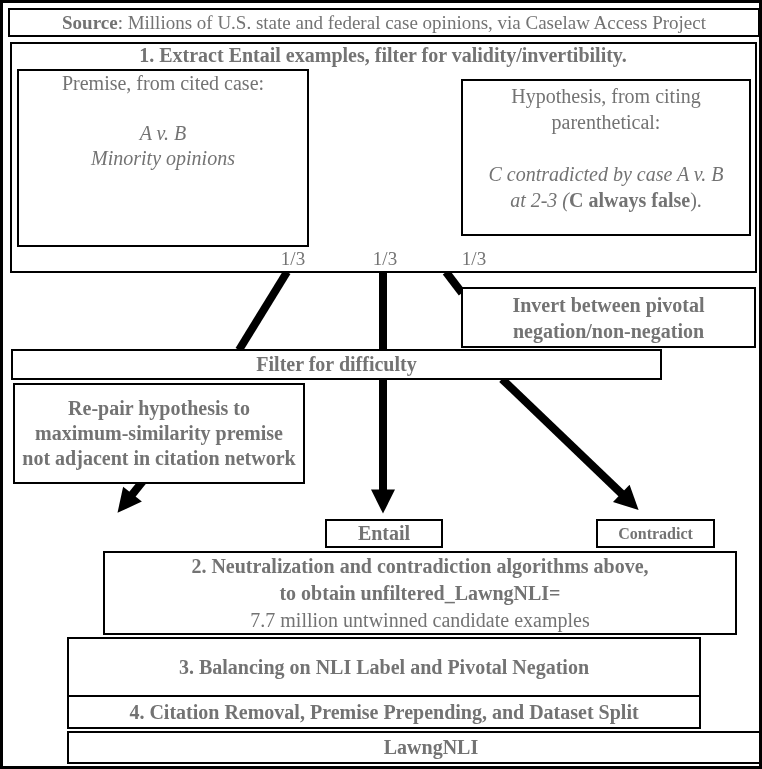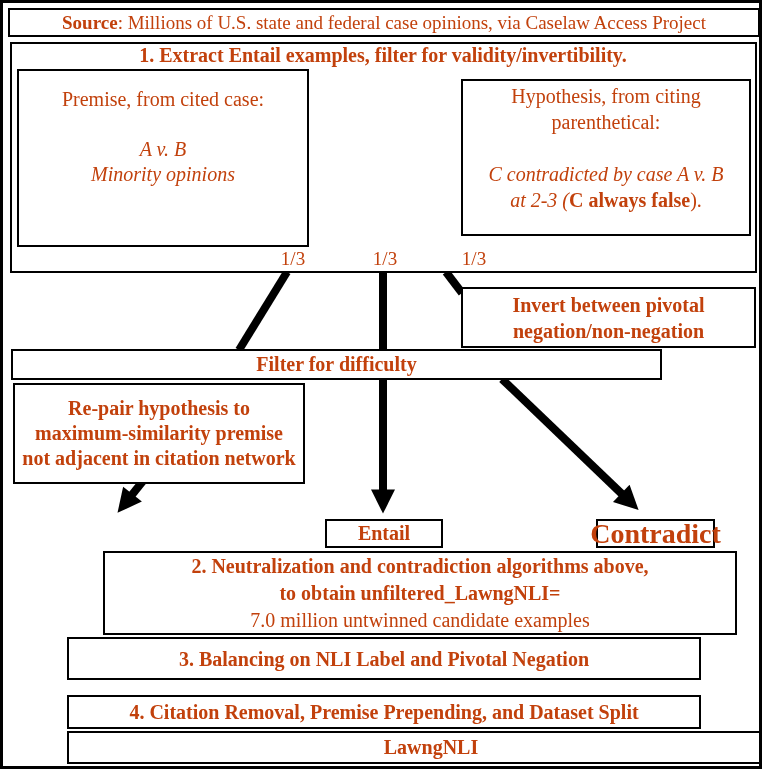--- a/index.html
+++ b/index.html
@@ -1,49 +1,49 @@
 <!DOCTYPE html>
 <html><head>
 <meta charset="utf-8">
 <style>
   html,body{margin:0;padding:0;background:#fff;}
   #page{
     position:relative;width:762px;height:769px;box-sizing:border-box;
     background:#fff;border:3px solid #000;overflow:hidden;
-    font-family:"Liberation Serif","DejaVu Serif",serif;color:#c2410c;
+    font-family:"Liberation Serif","DejaVu Serif",serif;color:#737373;
   }
   .box{
     position:absolute;box-sizing:border-box;border:2px solid #000;background:#fff;
     display:flex;flex-direction:column;align-items:center;justify-content:center;
     text-align:center;
   }
   .b{font-weight:700;}
   .i{font-style:italic;}
   svg.connectors{position:absolute;left:0;top:0;z-index:0;}
   .box,.lbl{z-index:1;}
   .lbl{position:absolute;text-align:center;}
   
   #source-box{left:5px;top:5px;width:752px;height:29px;font-size:19px;}
   #step1-box{left:7px;top:39px;width:747px;height:231px;justify-content:flex-start;}
   #step1-title{position:absolute;left:10px;top:41px;width:740px;text-align:center;
     font-size:20px;font-weight:700;z-index:2;}
   #premise-box{left:14px;top:66px;width:292px;height:178px;font-size:20px;line-height:25px;
-    justify-content:flex-start;padding-top:16px;z-index:2;}
+    justify-content:flex-start;padding-top:0;z-index:2;}
   #hypothesis-box{left:458px;top:76px;width:290px;height:157px;font-size:20px;line-height:26px;
     justify-content:flex-start;padding:2px 18px;z-index:2;}
   .fraction{top:245px;width:44px;font-size:19px;font-weight:400;z-index:2;}
   #fraction-1{left:268px;} #fraction-2{left:360px;} #fraction-3{left:449px;}
   #invert-box{left:458px;top:284px;width:295px;height:61px;font-size:20px;font-weight:700;line-height:26px;}
   #filter-box{left:8px;top:346px;width:651px;height:31px;font-size:20px;font-weight:700;}
   #repair-box{left:10px;top:380px;width:292px;height:101px;font-size:20px;font-weight:700;line-height:25px;padding:0 6px;}
   #neutral-box{left:52px;top:515px;width:118px;height:30px;font-size:20px;font-weight:700;}
   #entail-box{left:322px;top:516px;width:118px;height:29px;font-size:20px;font-weight:700;}
-  #contradict-box{left:593px;top:516px;width:119px;height:29px;font-size:28px;font-weight:700;}
+  #contradict-box{left:593px;top:516px;width:119px;height:29px;font-size:16px;font-weight:700;}
   #step2-box{left:64px;top:548px;width:634px;height:84px;font-size:20px;line-height:27px;margin-left:36px;}
-  #step3-box{left:64px;top:634px;width:634px;height:43px;font-size:20px;font-weight:700;line-height:26px;}
+  #step3-box{left:64px;top:634px;width:634px;height:60px;font-size:20px;font-weight:700;line-height:26px;}
   #step4-box{left:64px;top:692px;width:634px;height:34px;font-size:20px;font-weight:700;}
   #result-box{left:64px;top:728px;width:728px;height:33px;font-size:20px;font-weight:700;}
   .spacer{height:25px;}
   .spacer26{height:26px;}
 </style>
 </head>
 <body>
 
 <div id="page">
 
@@ -105,21 +105,21 @@
   <div class="box" id="entail-box">
     <div>Entail</div>
   </div>
   <div class="box" id="contradict-box">
     <div>Contradict</div>
   </div>
 
   <div class="box" id="step2-box">
     <div class="b">2. Neutralization and contradiction algorithms above,</div>
     <div class="b">to obtain unfiltered_LawngNLI=</div>
-    <div>7.0 million untwinned candidate examples</div>
+    <div>7.7 million untwinned candidate examples</div>
   </div>
 
   <div class="box" id="step3-box">
     <div>3. Balancing on NLI Label and Pivotal Negation</div>
   </div>
 
   <div class="box" id="step4-box">
     <div>4. Citation Removal, Premise Prepending, and Dataset Split</div>
   </div>
 

